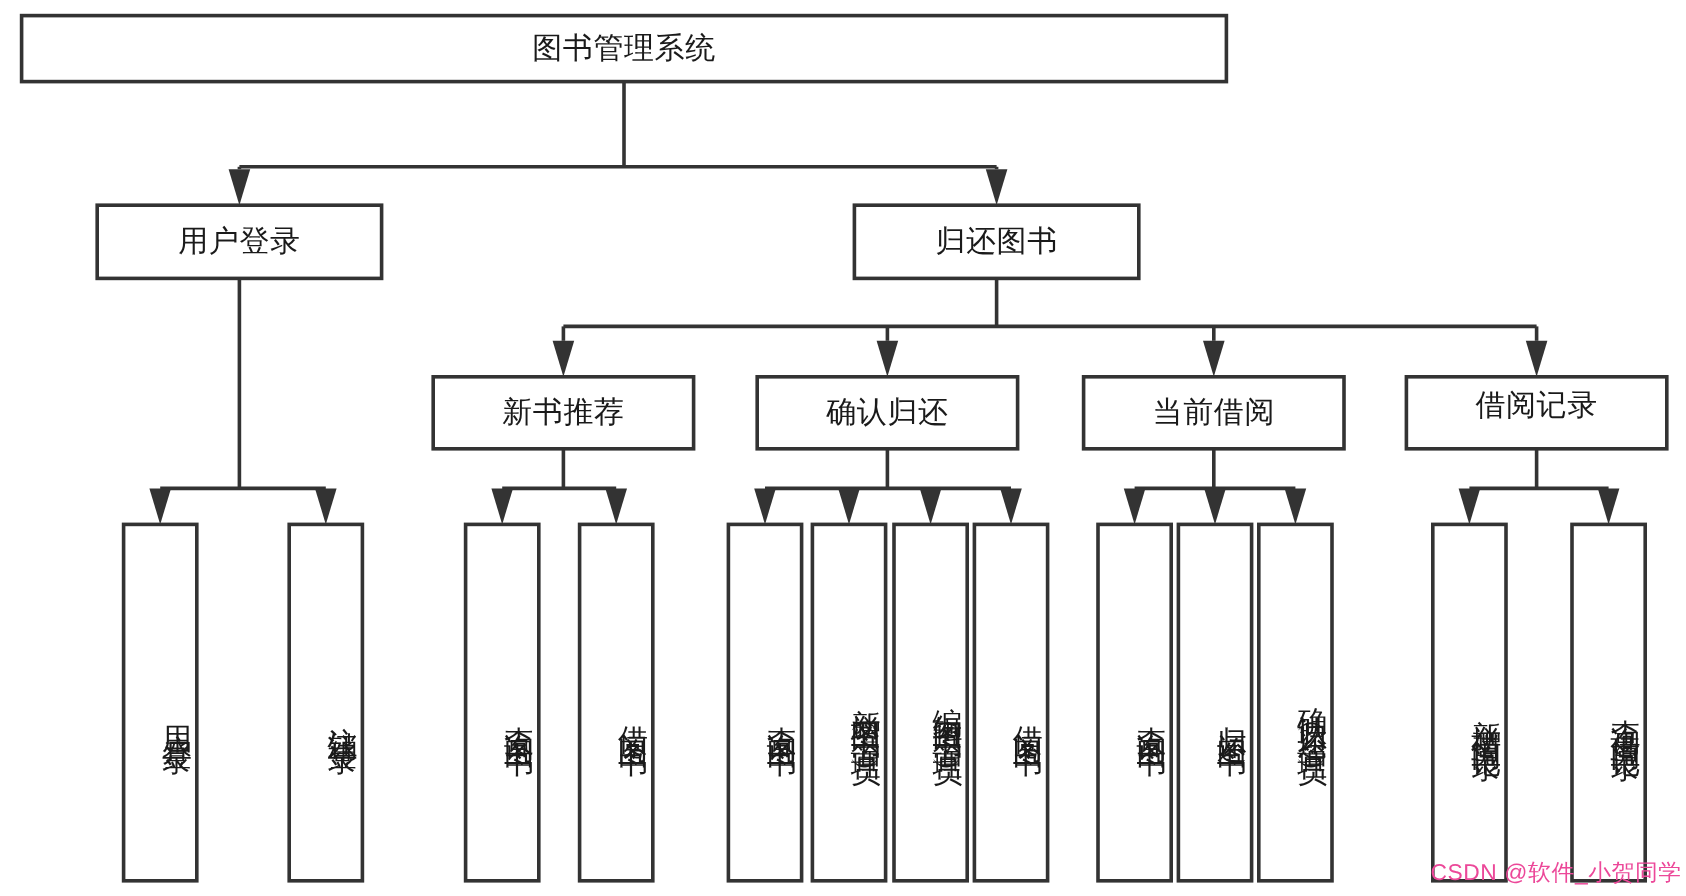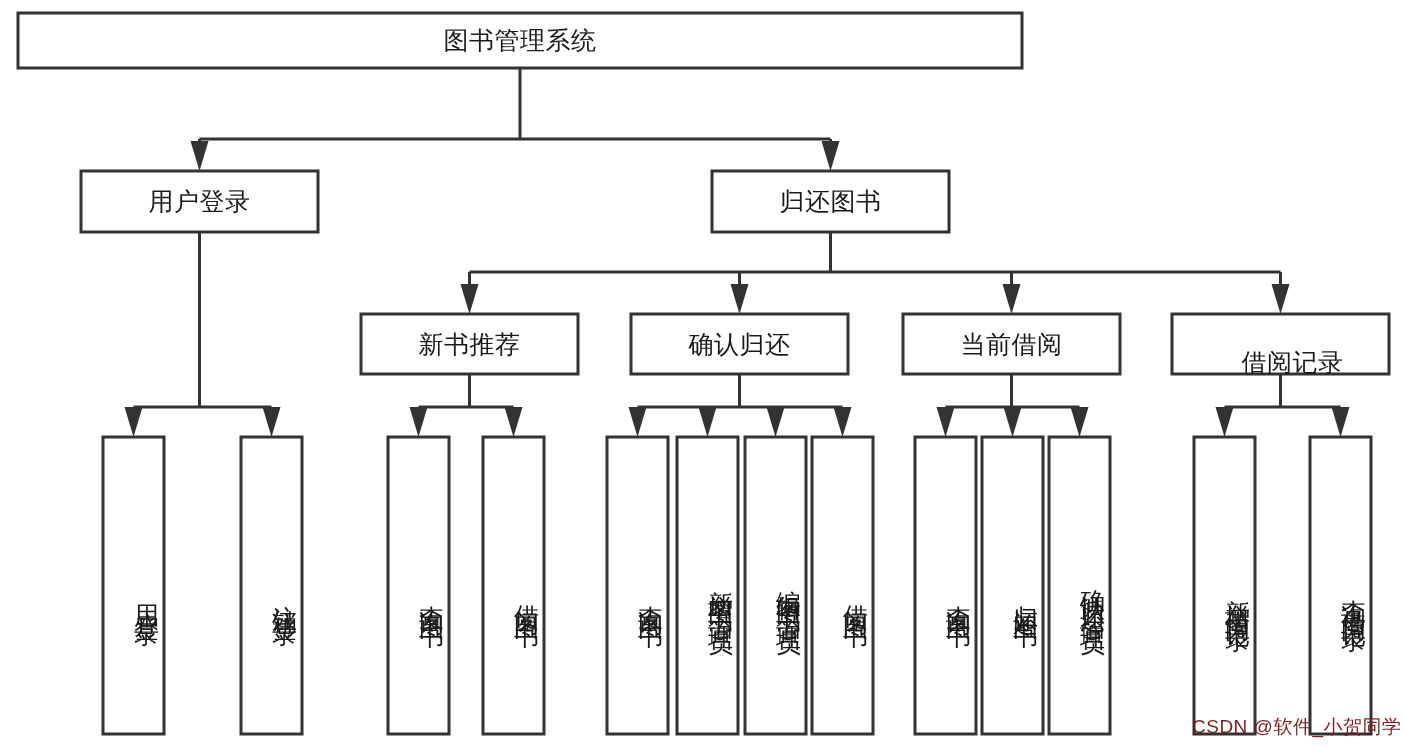--- a/index.html
+++ b/index.html
@@ -62,21 +62,21 @@
     letter-spacing: 6px;
     align-items: flex-start;
     justify-content: center;
     padding-top: 22px;
   }
   .watermark {
     position: absolute;
     left: 1192px;
     top: 714px;
     font-size: 19px;
-    color: #7f1d1d;
+    color: #ec4899;
     font-family: "Liberation Sans", "DejaVu Sans", sans-serif;
     white-space: nowrap;
     letter-spacing: 0.5px;
   }
 </style>
 </head>
 <body>
 
 <div id="canvas">
 
@@ -159,21 +159,21 @@
       </g>
   </svg>
 
   <div id="labels">
       <div class="node-label horizontal" style="left: 18px; top: 13px; width: 1004px; height: 55px;">图书管理系统</div>
       <div class="node-label horizontal" style="left: 81px; top: 171px; width: 237px; height: 61px;">用户登录</div>
       <div class="node-label horizontal" style="left: 712px; top: 171px; width: 237px; height: 61px;">归还图书</div>
       <div class="node-label horizontal" style="left: 361px; top: 314px; width: 217px; height: 60px;">新书推荐</div>
       <div class="node-label horizontal" style="left: 631px; top: 314px; width: 217px; height: 60px;">确认归还</div>
       <div class="node-label horizontal" style="left: 903px; top: 314px; width: 217px; height: 60px;">当前借阅</div>
-      <div class="node-label horizontal" style="left: 1172px; top: 332px; width: 217px; height: 60px; margin-left: 12px;">借阅记录</div>
+      <div class="node-label horizontal" style="left: 1172px; top: 308px; width: 217px; height: 60px;">借阅记录</div>
       <div class="node-label vertical" style="left: 103px; top: 437px; width: 61px; height: 297px;">用户登录</div>
       <div class="node-label vertical" style="left: 241px; top: 437px; width: 61px; height: 297px;">注销登录</div>
       <div class="node-label vertical" style="left: 388px; top: 437px; width: 61px; height: 297px;">查询图书</div>
       <div class="node-label vertical" style="left: 483px; top: 437px; width: 61px; height: 297px;">借阅图书</div>
       <div class="node-label vertical" style="left: 607px; top: 437px; width: 61px; height: 297px;">查询图书</div>
       <div class="node-label vertical" style="left: 677px; top: 437px; width: 61px; height: 297px;">新增图书（管理员）</div>
       <div class="node-label vertical" style="left: 745px; top: 437px; width: 61px; height: 297px;">编辑图书（管理员）</div>
       <div class="node-label vertical" style="left: 812px; top: 437px; width: 61px; height: 297px;">借阅图书</div>
       <div class="node-label vertical" style="left: 915px; top: 437px; width: 61px; height: 297px;">查询图书</div>
       <div class="node-label vertical" style="left: 982px; top: 437px; width: 61px; height: 297px;">归还图书</div>

